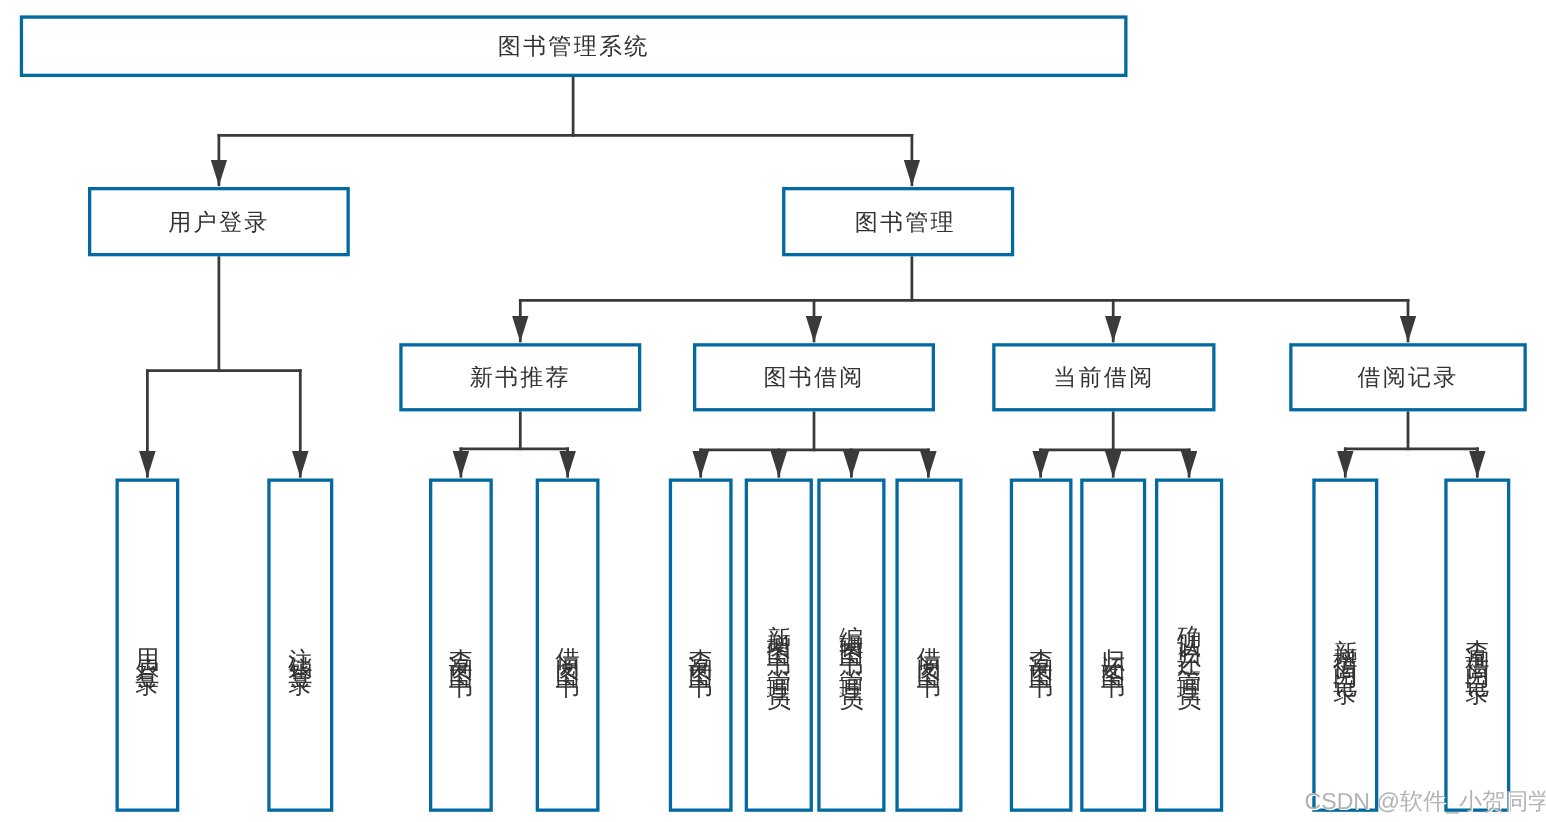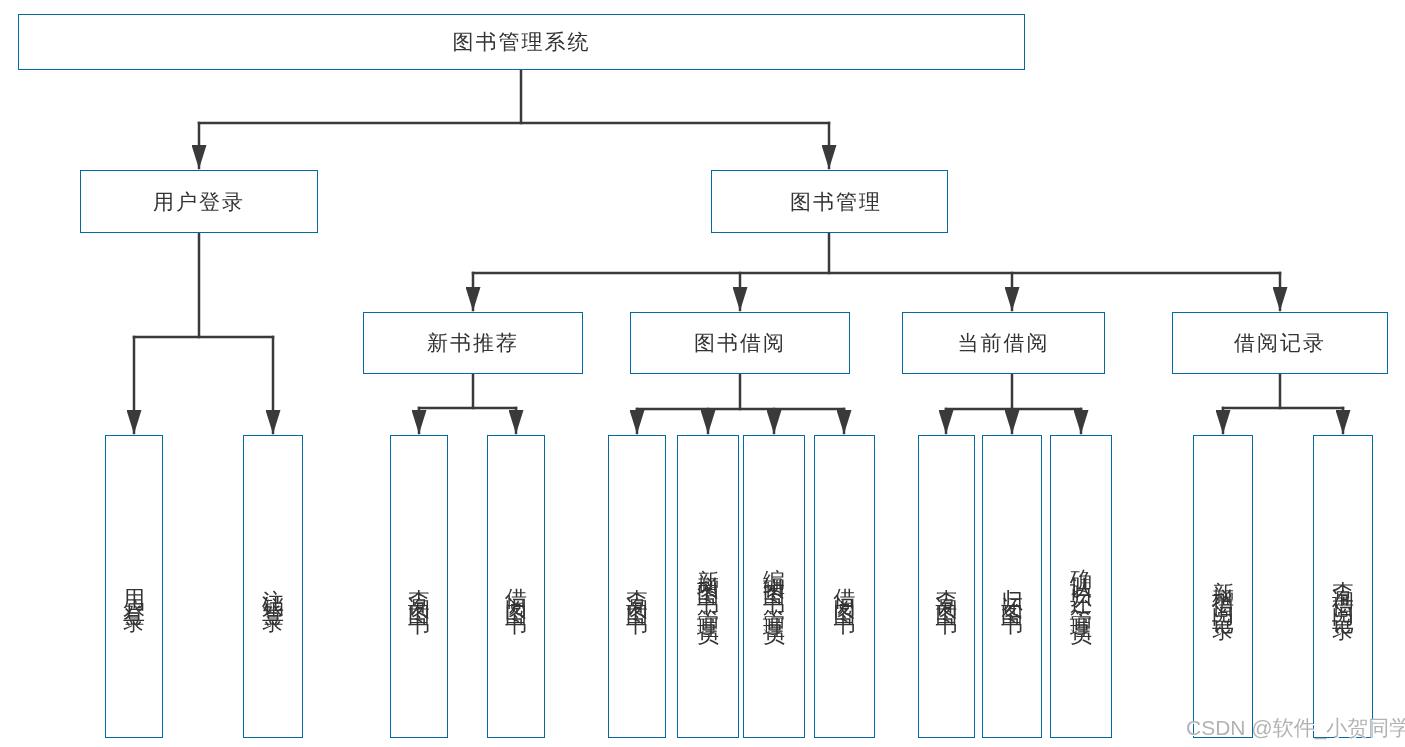--- a/index.html
+++ b/index.html
@@ -19,21 +19,21 @@
   .wires {
     position: absolute;
     left: 0;
     top: 0;
     z-index: 0;
   }
   .node {
     position: absolute;
     box-sizing: border-box;
     background: #ffffff;
-    border: 1px solid #0369a1;
+    border: 3px solid #0369a1;
     display: flex;
     align-items: center;
     justify-content: center;
     z-index: 1;
     color: #333333;
   }
   .node .htext {
     font-size: 21px;
     letter-spacing: 2px;
     white-space: nowrap;
@@ -118,21 +118,21 @@
     </g>
   </svg>
 
   <div class="node" style="left:18px; top:14px; width:1007px; height:56px;">
     <span class="htext">图书管理系统</span>
   </div>
 
   <div class="node lvl2" style="left:80px; width:238px;">
     <span class="htext">用户登录</span>
   </div>
-  <div class="node lvl2" style="left:711px; width:237px;padding-left:13px;">
+  <div class="node lvl2" style="left:711px; width:211px;padding-left:13px;">
     <span class="htext">图书管理</span>
   </div>
 
   <div class="node lvl3" style="left:363px; width:220px;text-align:right;">
     <span class="htext">新书推荐</span>
   </div>
   <div class="node lvl3" style="left:630px; width:220px;">
     <span class="htext">图书借阅</span>
   </div>
   <div class="node lvl3" style="left:902px; width:203px;">

